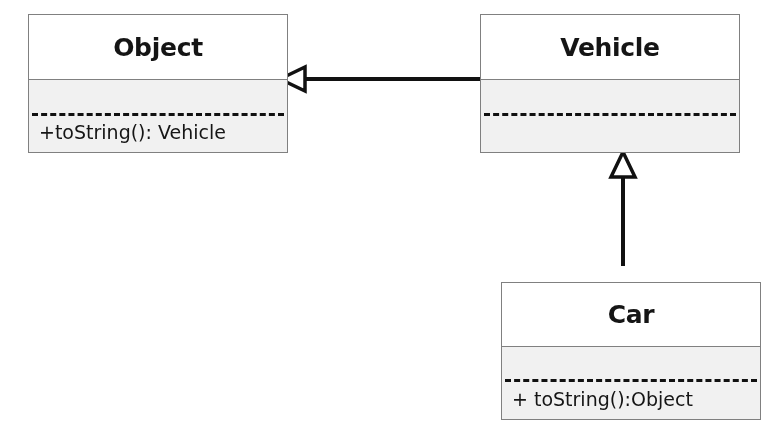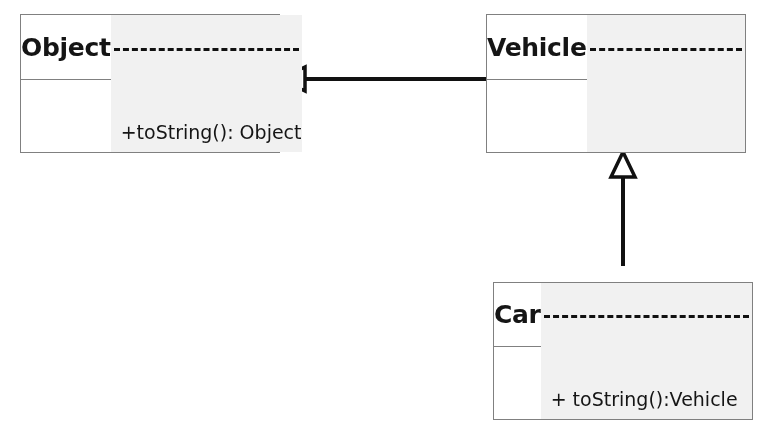--- a/index.html
+++ b/index.html
@@ -16,22 +16,23 @@
     overflow: hidden;
   }
 
   
   .uml-class {
     position: absolute;
     box-sizing: border-box;
     border: 1px solid #808080;
     background: #ffffff;
     display: flex;
-    flex-direction: row;
+    flex-direction: column;
     z-index: 2;
+    margin-left: 8px;
   }
   .uml-header {
     box-sizing: border-box;
     background: #ffffff;
     display: flex;
     align-items: center;
     justify-content: center;
     border-bottom: 1px solid #808080;
   }
   .uml-title {
@@ -106,37 +107,37 @@
       <polygon class="conn-head" points="623,152 635,177 611,177"></polygon>
     </g>
   </svg>
 
   <div class="uml-class" style="left:20px; top:14px; width:260px; height:139px;">
     <div class="uml-header" style="height:65px;">
       <span class="uml-title">Object</span>
     </div>
     <div class="uml-body">
       <div class="uml-separator" style="top:33px;"></div>
-      <div class="uml-operations" style="margin-bottom:10px;">+toString(): Object</div>
+      <div class="uml-operations" style="margin-bottom:10px;">+toString(): Vehicle</div>
     </div>
   </div>
 
-  <div class="uml-class" style="left:486px; top:14px; width:260px; height:139px;">
+  <div class="uml-class" style="left:472px; top:14px; width:260px; height:139px;">
     <div class="uml-header" style="height:65px;">
       <span class="uml-title">Vehicle</span>
     </div>
     <div class="uml-body">
       <div class="uml-separator" style="top:33px;"></div>
       <div class="uml-operations" style="margin-bottom:10px;"></div>
     </div>
   </div>
 
   <div class="uml-class" style="left:493px; top:282px; width:260px; height:138px;">
     <div class="uml-header" style="height:64px;">
       <span class="uml-title">Car</span>
     </div>
     <div class="uml-body">
       <div class="uml-separator" style="top:32px;"></div>
-      <div class="uml-operations" style="margin-bottom:10px;">+ toString():Vehicle</div>
+      <div class="uml-operations" style="margin-bottom:10px;">+ toString():Object</div>
     </div>
   </div>
 
 </div>
 
 </body></html>

